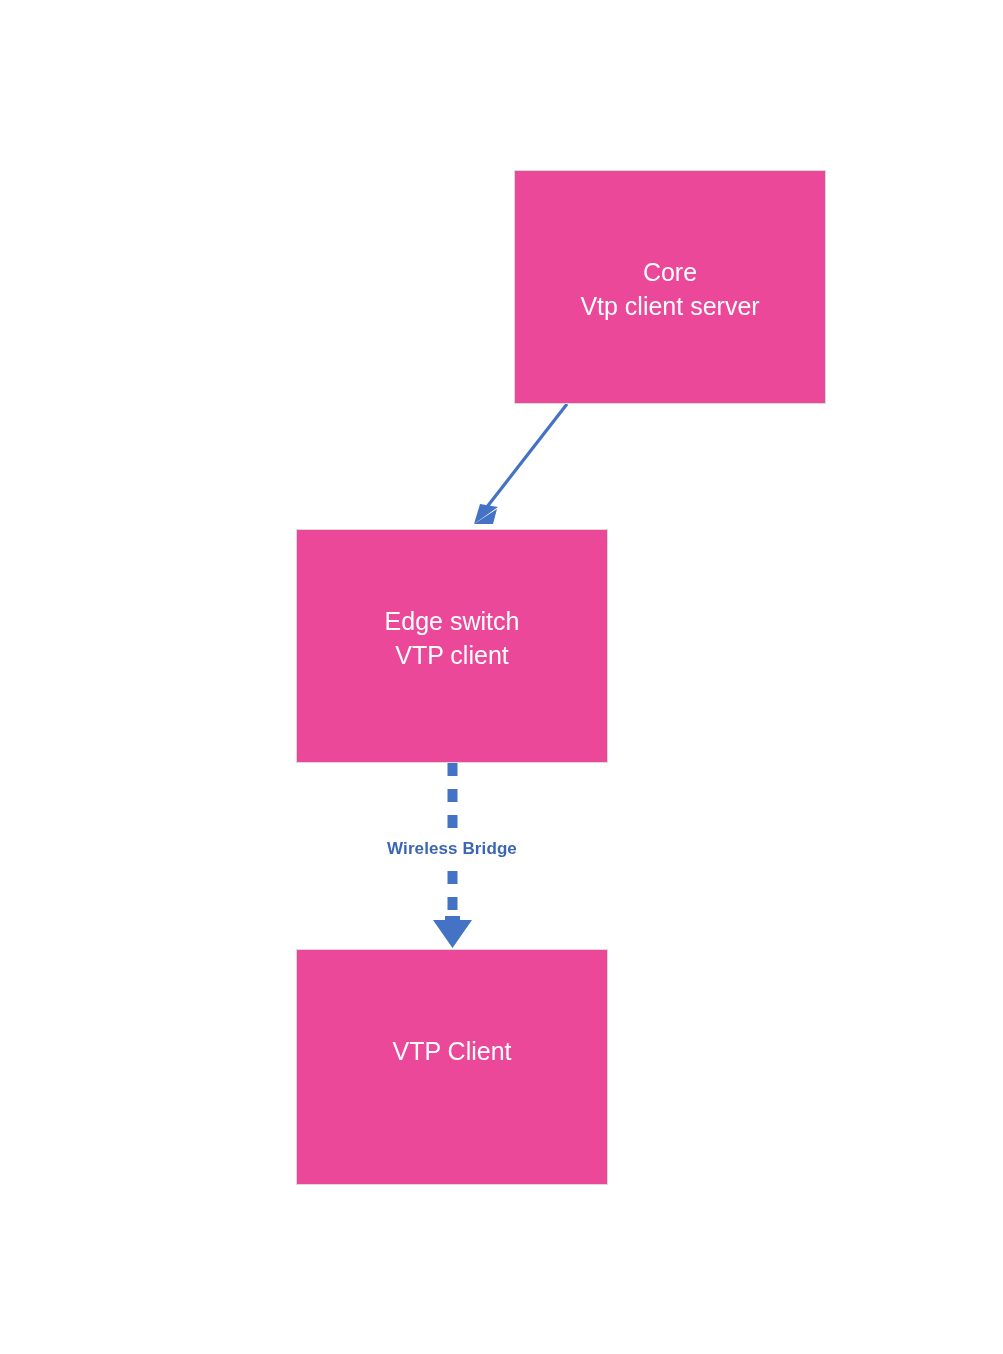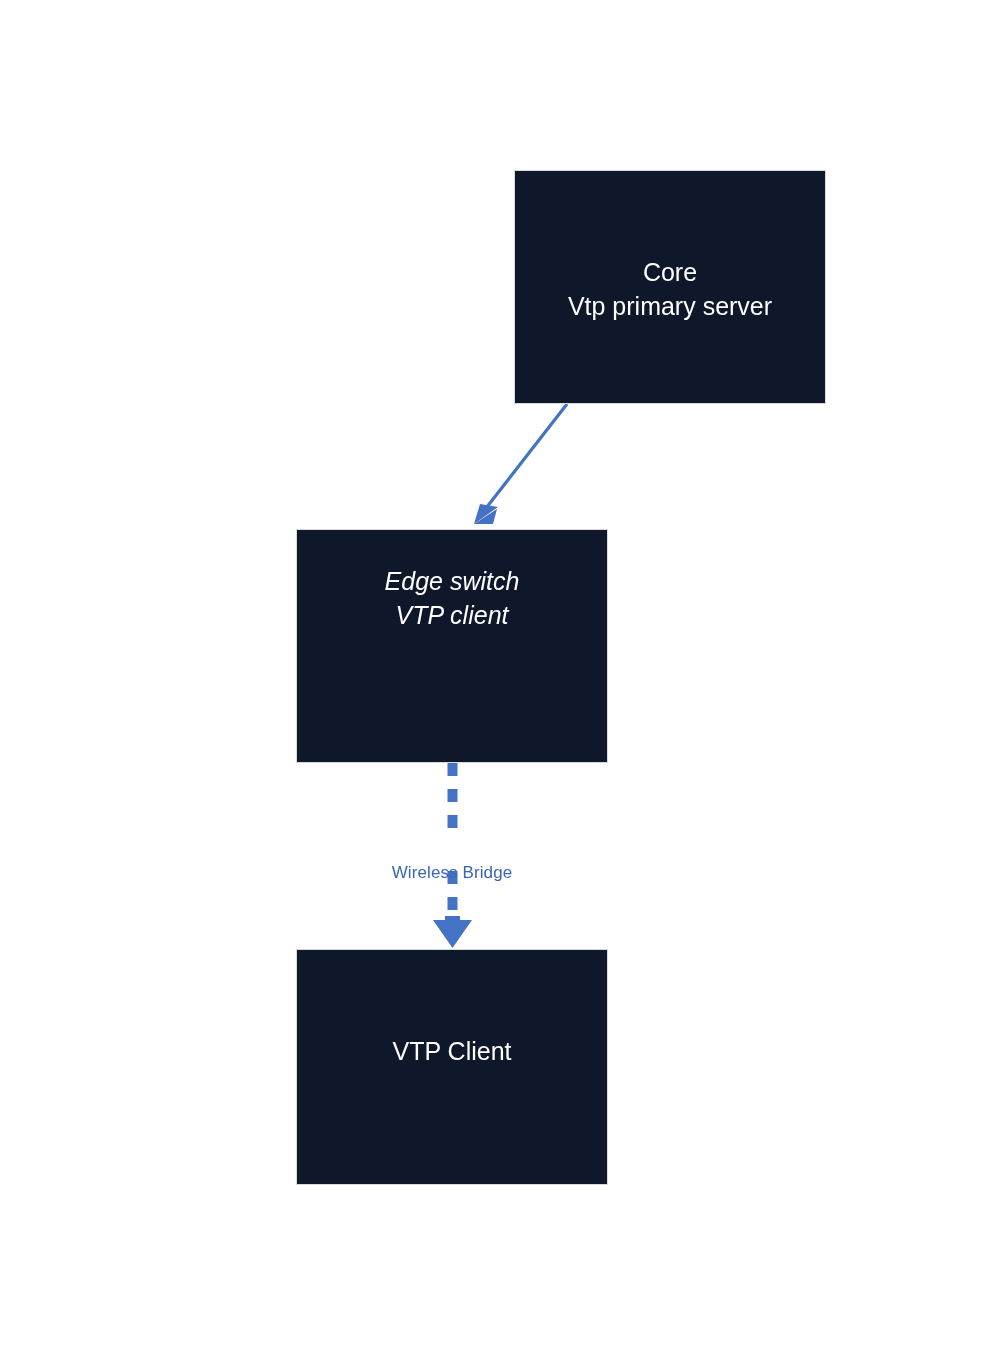--- a/index.html
+++ b/index.html
@@ -20,21 +20,21 @@
     position: absolute;
     left: 0;
     top: 0;
     width: 1003px;
     height: 1354px;
   }
 
   .node-box {
     position: absolute;
     box-sizing: border-box;
-    background: #0f172a;
+    background: #ec4899;
     border: 1px solid #d9d9d9;
     display: flex;
     flex-direction: column;
     align-items: center;
     z-index: 2;
   }
 
   .node-label {
     color: #ffffff;
     font-size: 25px;
@@ -54,22 +54,21 @@
     padding-top: 84px;
   }
 
   
   #node-edge {
     left: 296px;
     top: 529px;
     width: 312px;
     height: 234px;
     justify-content: flex-start;
-    padding-top: 34px;
-    font-style: italic;
+    padding-top: 74px;
   }
 
   
   #node-access {
     left: 296px;
     top: 949px;
     width: 312px;
     height: 236px;
     justify-content: flex-start;
     padding-top: 84px;
@@ -83,26 +82,26 @@
     width: 1003px;
     height: 1354px;
     z-index: 1;
     pointer-events: none;
   }
 
   
   #edge-label-wireless {
     position: absolute;
     left: 296px;
-    top: 863px;
+    top: 839px;
     width: 312px;
     text-align: center;
     color: #3B66B5;
     font-size: 17px;
-    font-weight: 400;
+    font-weight: 700;
     letter-spacing: 0.1px;
     z-index: 3;
     white-space: nowrap;
   }
 </style>
 </head>
 <body>
 
 <div id="diagram-canvas">
 
@@ -116,21 +115,21 @@
 
     <g>
       <line x1="452.5" y1="763" x2="452.5" y2="836" stroke="#4472C4" stroke-width="10" stroke-dasharray="13 13"></line>
       <line x1="452.5" y1="871" x2="452.5" y2="922" stroke="#4472C4" stroke-width="10" stroke-dasharray="13 13"></line>
       <polygon points="452.5,948 433,920 445,920 445,916 460,916 460,920 472,920" fill="#4472C4"></polygon>
     </g>
   </svg>
 
   <div class="node-box" id="node-core">
     <span class="node-label">Core</span>
-    <span class="node-label">Vtp primary server</span>
+    <span class="node-label">Vtp client server</span>
   </div>
 
   <div class="node-box" id="node-edge">
     <span class="node-label">Edge switch</span>
     <span class="node-label">VTP client</span>
   </div>
 
   <div class="node-box" id="node-access">
     <span class="node-label">VTP Client</span>
   </div>

